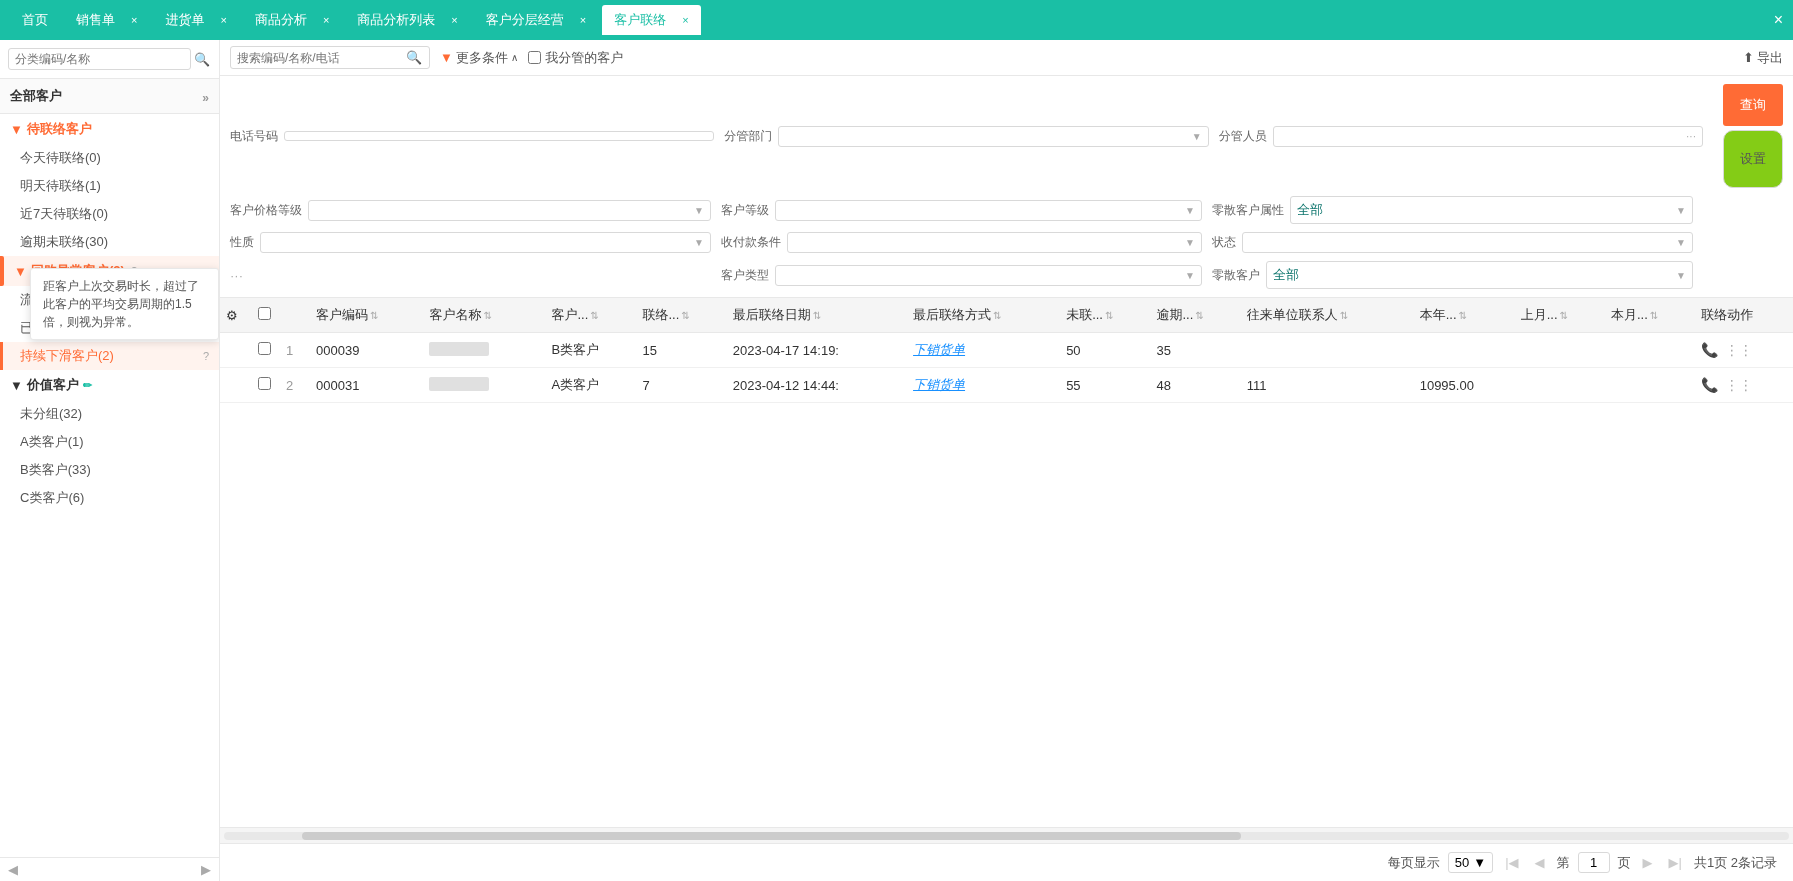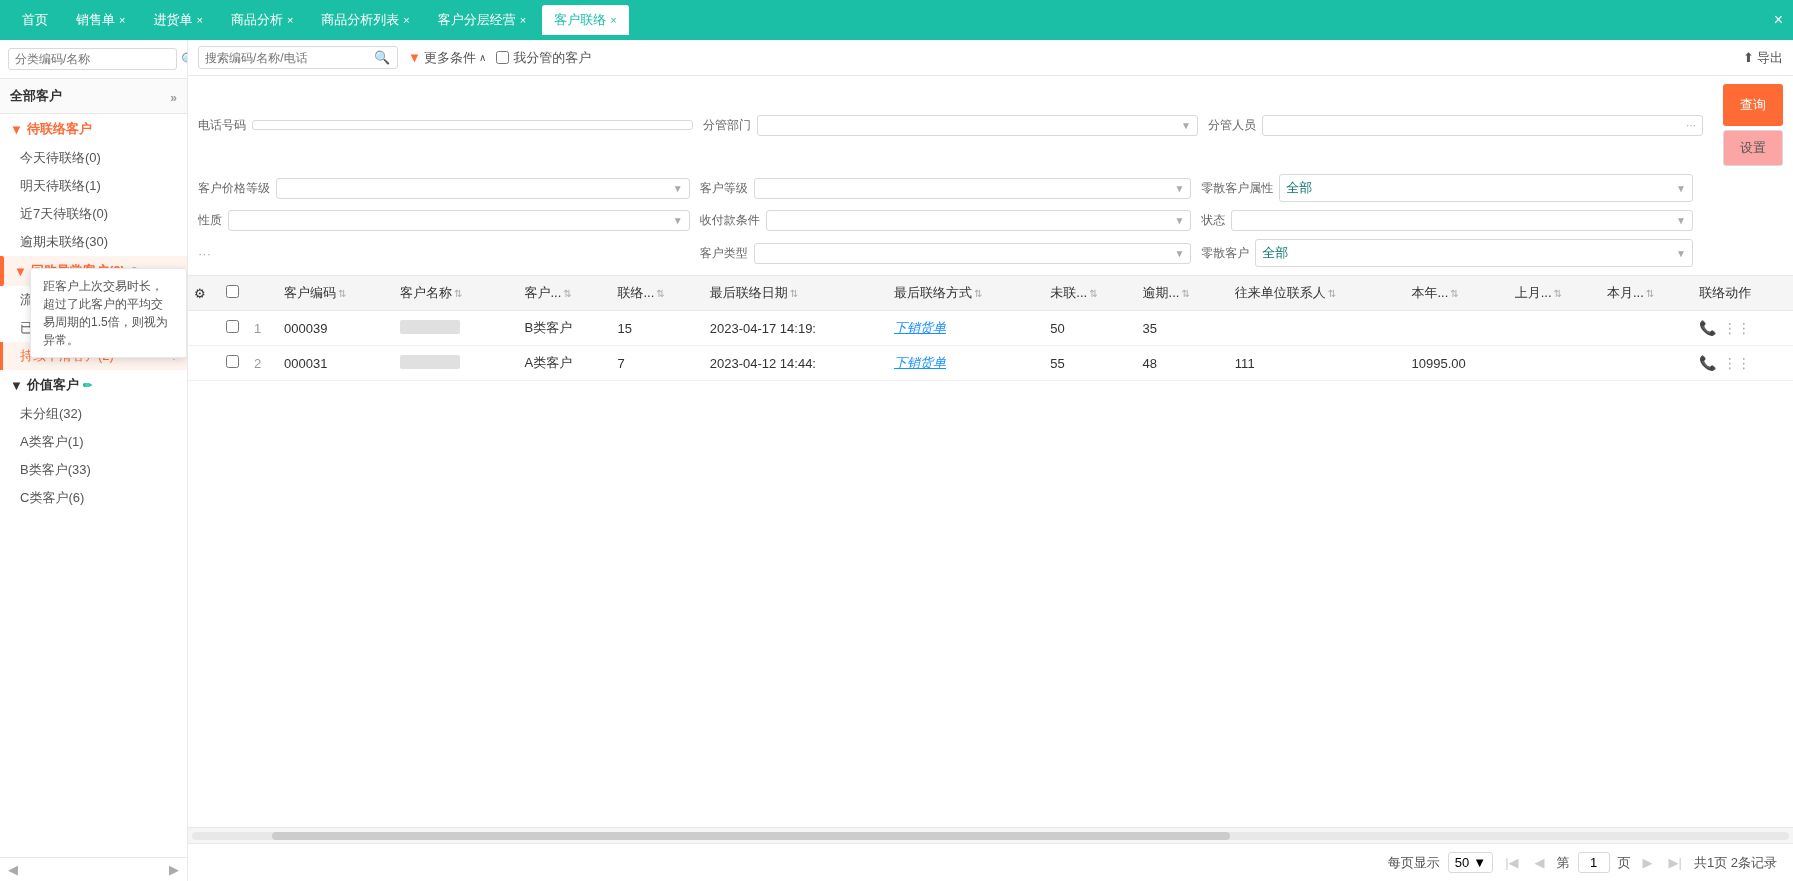--- a/index.html
+++ b/index.html
@@ -5,36 +5,36 @@
     * { box-sizing: border-box; margin: 0; padding: 0; font-family: 'Microsoft YaHei', Arial, sans-serif; font-size: 13px; }
     body { background: #f0f2f5; overflow: hidden; width: 1793px; height: 881px; }
 
     
     .top-nav {
       display: flex; align-items: center; background: #1abfa5; height: 40px;
       padding: 0 10px; gap: 4px; position: relative;
     }
     .nav-tab {
       color: #fff; padding: 6px 12px; border-radius: 3px 3px 0 0;
-      cursor: pointer; white-space: nowrap; display: flex; align-items: center; gap: 0;
+      cursor: pointer; white-space: nowrap; display: flex; align-items: center; gap: 12px;
     }
     .nav-tab.active { background: #fff; color: #1abfa5; }
     .nav-tab .close-x { font-size: 11px; color: inherit; margin-left: 4px; }
     .nav-home { color: #fff; padding: 6px 12px; cursor: pointer; }
     .nav-close-all {
       position: absolute; right: 10px; top: 50%; transform: translateY(-50%);
       color: #fff; cursor: pointer; font-size: 16px;
     }
 
     
     .main-layout { display: flex; height: calc(881px - 40px); }
 
     
     .sidebar {
-      width: 188px; background: #fff; border-right: 1px solid #e8e8e8;
+      width: 220px; background: #fff; border-right: 1px solid #e8e8e8;
       display: flex; flex-direction: column; overflow: hidden; flex-shrink: 0;
     }
     .sidebar-search {
       display: flex; align-items: center; padding: 8px; border-bottom: 1px solid #e8e8e8; gap: 4px;
     }
     .sidebar-search input {
       flex: 1; border: 1px solid #d9d9d9; border-radius: 3px; padding: 3px 6px; font-size: 12px; outline: none;
     }
     .sidebar-search-icon { color: #999; cursor: pointer; }
 
@@ -110,22 +110,22 @@
       cursor: pointer; background: #fff; min-width: 0;
     }
     .filter-select .val { color: #0f766e; }
     .filter-select .arrow { color: #aaa; font-size: 10px; }
     .filter-actions { display: flex; flex-direction: column; gap: 4px; margin-left: 10px; flex-shrink: 0; }
     .btn-query {
       background: #ff6b35; color: #fff; border: none; border-radius: 3px;
       padding: 12px 16px; cursor: pointer; font-size: 13px;
     }
     .btn-set {
-      background: #fca5a5; color: #555; border: 1px solid #d9d9d9; border-radius: 3px;
-      padding: 8px 16px; cursor: pointer; font-size: 13px;
+      background: #84cc16; color: #555; border: 1px solid #d9d9d9; border-radius: 10px;
+      padding: 19px 16px; cursor: pointer; font-size: 13px;
     }
     .filter-more-btn {
       color: #aaa; cursor: pointer; font-size: 12px; display: flex; align-items: center; gap: 3px;
     }
 
     
     .table-wrap { flex: 1; overflow: auto; background: #fff; margin: 0; }
     table { width: 100%; border-collapse: collapse; font-size: 12px; }
     thead tr { background: #f5f5f5; }
     th {

